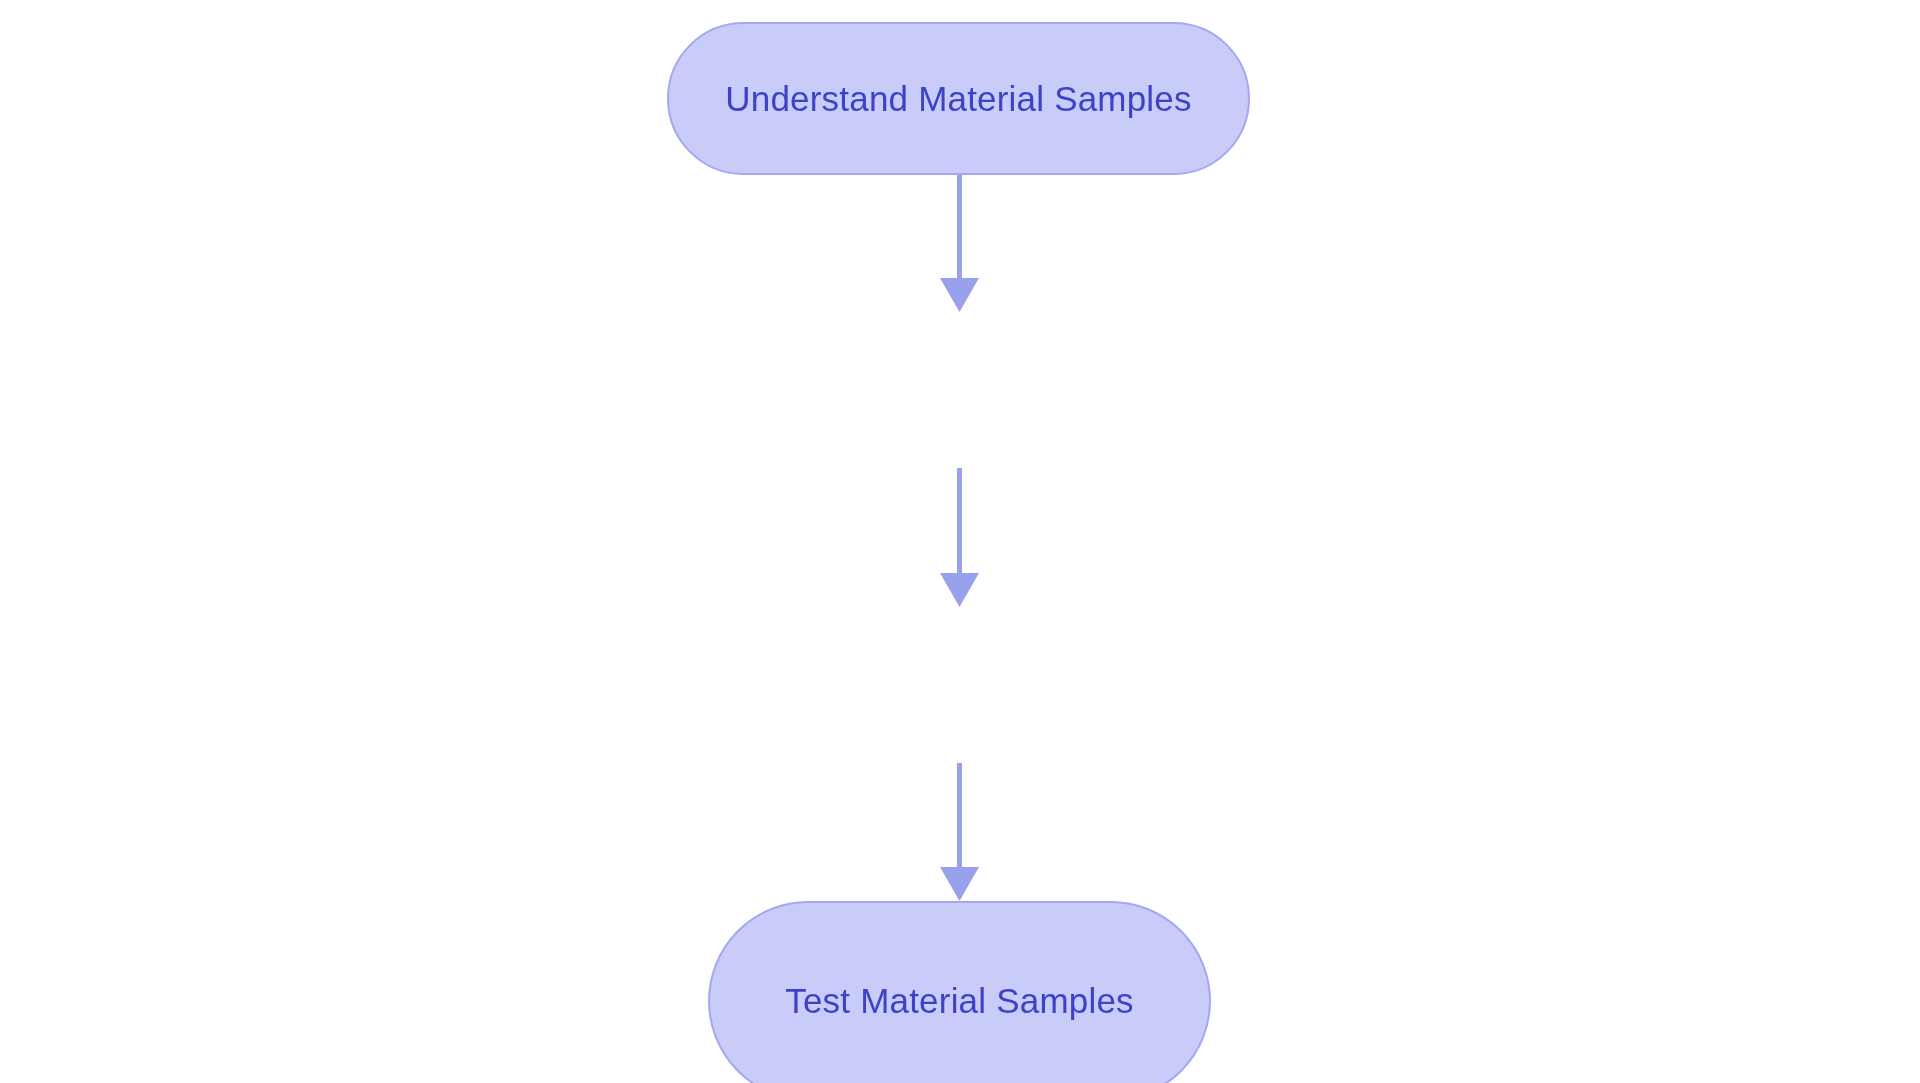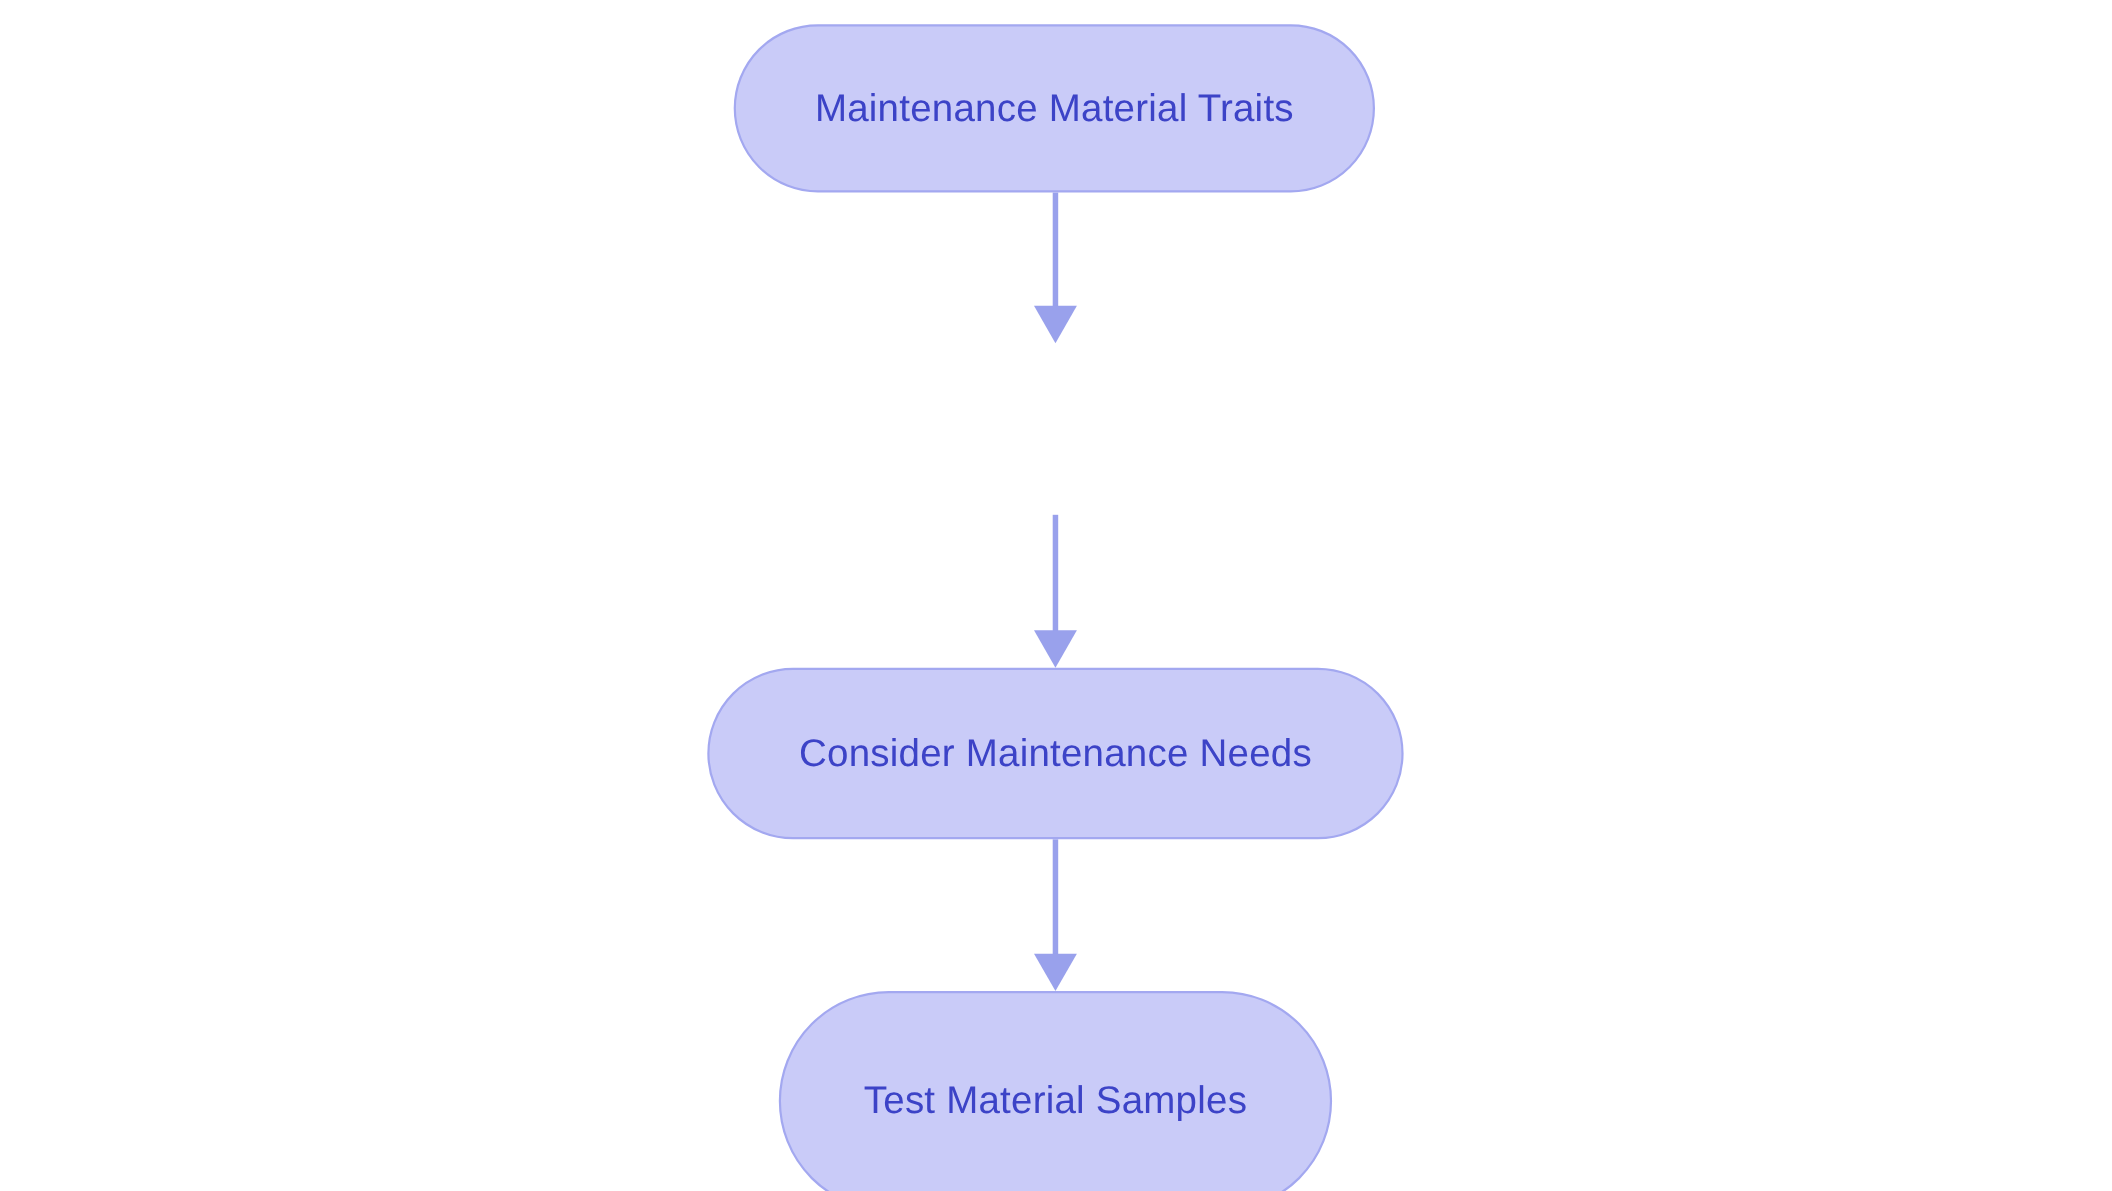--- a/index.html
+++ b/index.html
@@ -71,25 +71,22 @@
       <line class="arrow-line" x1="959.5" y1="468" x2="959.5" y2="576"></line>
       <polygon class="arrow-head" points="940,573 979,573 959.5,607"></polygon>
     </g>
     <g>
       <line class="arrow-line" x1="959.5" y1="763" x2="959.5" y2="870"></line>
       <polygon class="arrow-head" points="940,867 979,867 959.5,901"></polygon>
     </g>
   </svg>
 
   <div class="node" style="left:667px; top:22px; width:583px; height:153px;">
-    <span class="node-label">Maintenance Material Traits</span>
+    <span class="node-label">Understand Material Samples</span>
   </div>
 
 
-  <div class="node" style="left:643px; top:607px; width:633px; height:156px;">
-    <span class="node-label">Consider Maintenance Needs</span>
-  </div>
 
   <div class="node" style="left:708px; top:901px; width:503px; height:200px;">
     <span class="node-label">Test Material Samples</span>
   </div>
 
 </div>
 
 </body></html>

